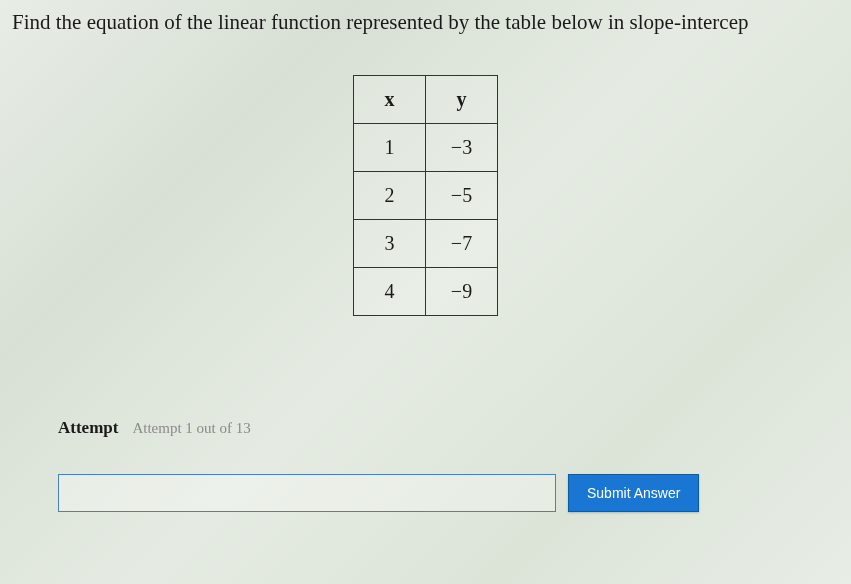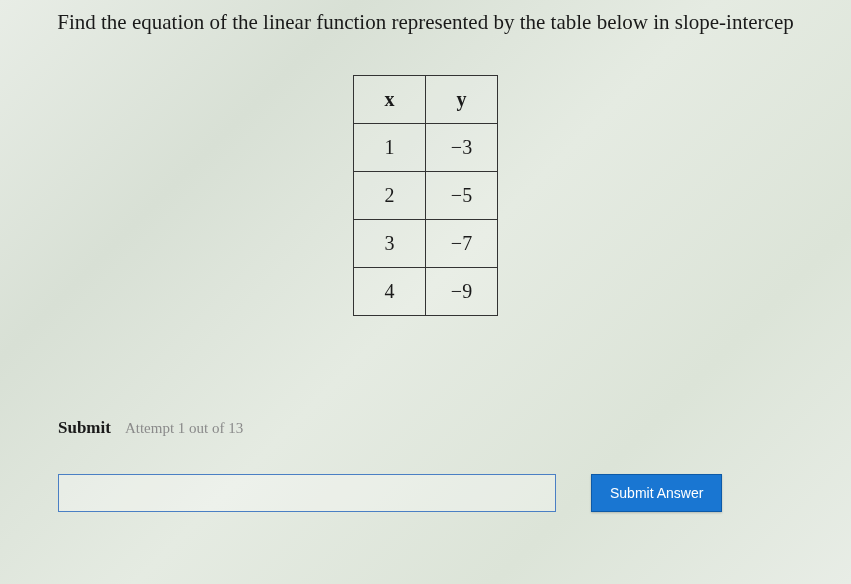--- a/index.html
+++ b/index.html
@@ -13,21 +13,20 @@
       font-family: Georgia, 'Times New Roman', serif;
       background: linear-gradient(135deg, #e8ede6 0%, #d8e0d5 25%, #e5ebe2 50%, #dce4d8 75%, #e8ede6 100%);
       position: relative;
       overflow: hidden;
     }
     .question-text {
       padding: 10px 12px 0 12px;
       font-size: 21px;
       color: #1a1a1a;
       font-family: Georgia, serif;
-      text-align: center;
     }
     .table-container {
       display: flex;
       justify-content: center;
       margin-top: 40px;
     }
     table.data-table {
       border-collapse: collapse;
       background: rgba(255,255,255,0.15);
     }
@@ -59,21 +58,21 @@
       font-size: 15px;
       color: #8a8a8a;
       margin-left: 10px;
     }
     .input-row {
       position: absolute;
       left: 58px;
       top: 474px;
       display: flex;
       align-items: flex-end;
-      gap: 35px;
+      gap: 12px;
     }
     .answer-input {
       width: 498px;
       height: 38px;
       border: 1.5px solid #4a7fc4;
       background: rgba(255,255,255,0.3);
       padding: 0 10px;
       font-size: 16px;
       font-family: Georgia, serif;
       outline: none;
@@ -118,20 +117,20 @@
     </tr>
     <tr>
       <td>4</td>
       <td><span class="minus">−9</span></td>
     </tr>
   </tbody>
     </table>
 </div>
 
 <div class="answer-section">
-  <span class="answer-label">Submit</span>
+  <span class="answer-label">Attempt</span>
   <span class="attempt-text">Attempt 1 out of 13</span>
 </div>
 
 <div class="input-row">
   <input type="text" class="answer-input" value="" style="">
   <button class="submit-btn">Submit Answer</button>
 </div>
 
 </body></html>

